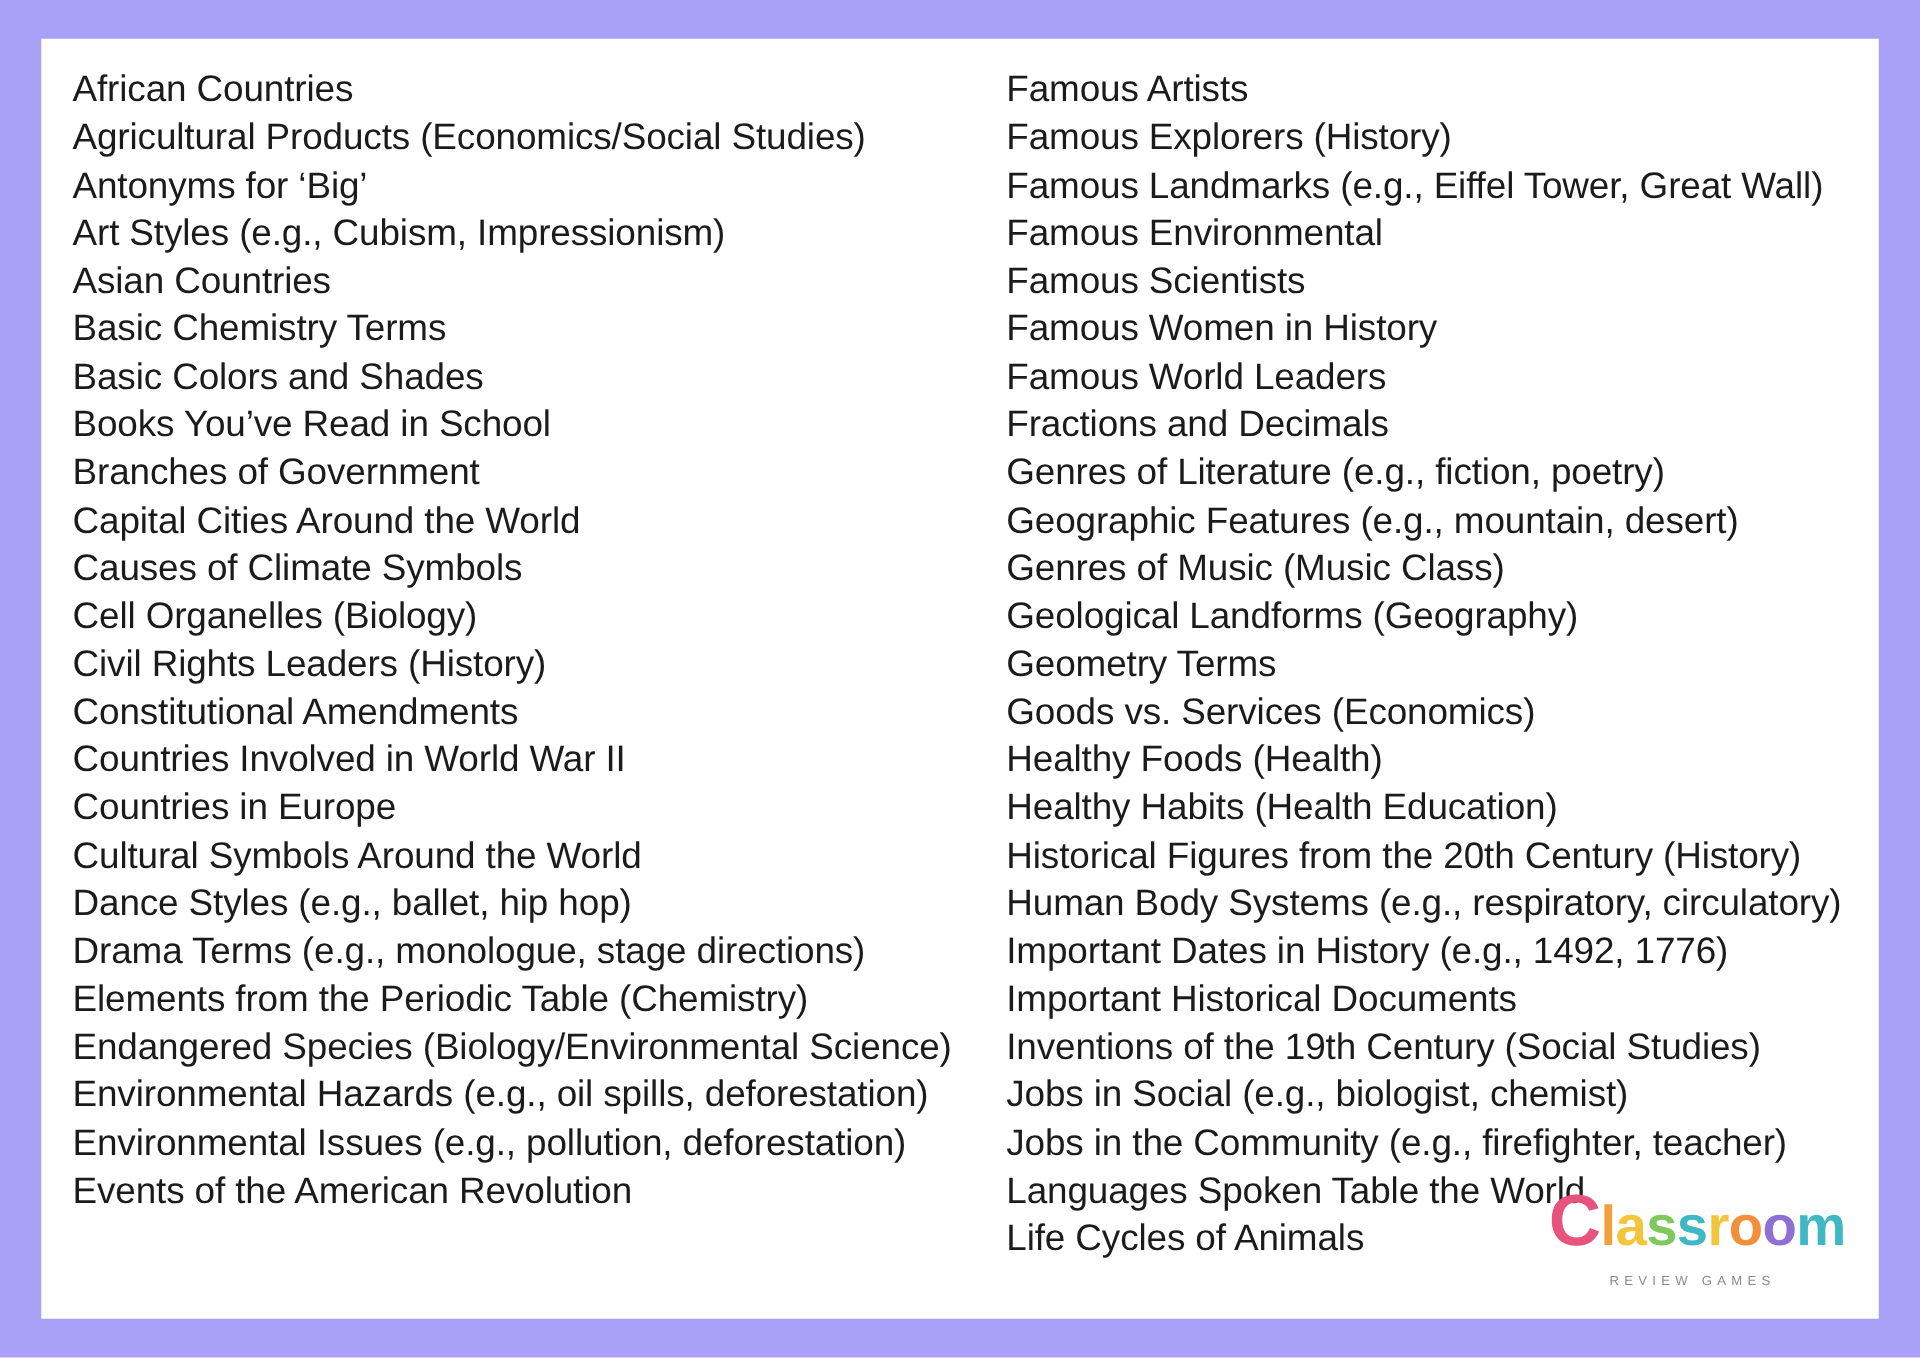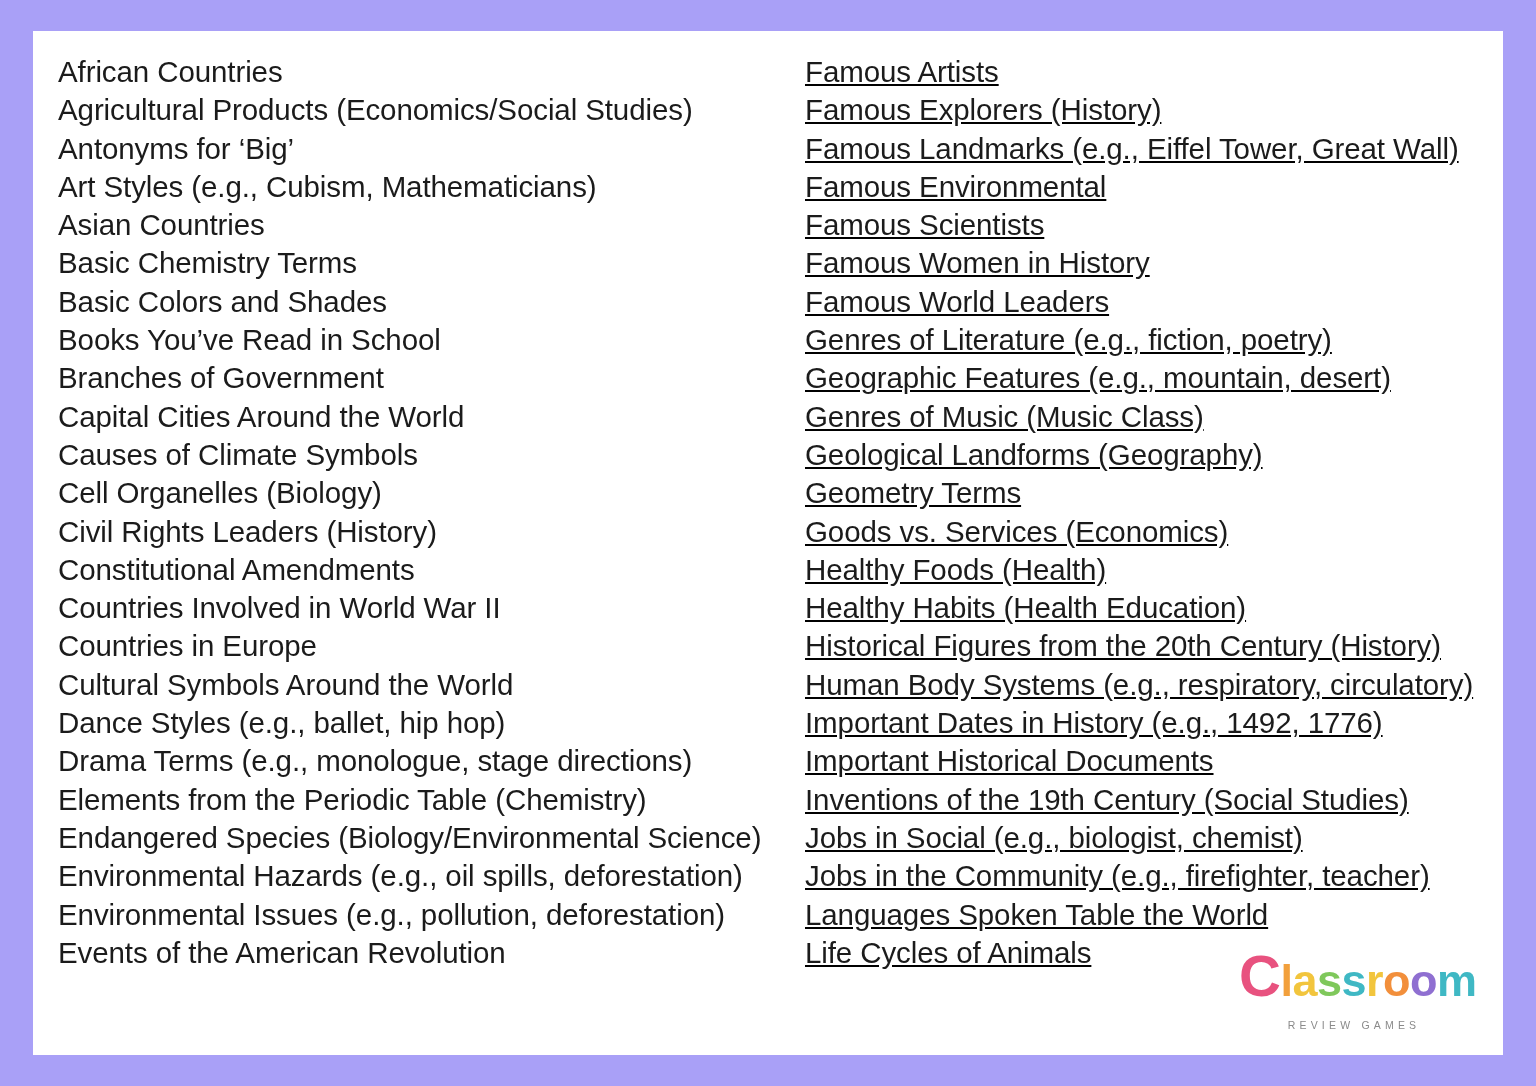--- a/index.html
+++ b/index.html
@@ -35,21 +35,20 @@
   .col {
     box-sizing: border-box;
   }
   .col-left {
     width: 742px;
     padding-left: 25px;
   }
   .col-right {
     width: 728px;
     padding-left: 30px;
-    text-decoration: underline;
   }
   .item {
     font-size: 29.5px;
     line-height: 38.3px;
     color: #1b1b1b;
     white-space: nowrap;
     letter-spacing: -0.1px;
   }
   
   .logo {
@@ -80,21 +79,21 @@
 </head>
 <body>
 
 <div class="page">
   <div class="columns">
 
     <div class="col col-left">
       <div class="item">African Countries</div>
       <div class="item">Agricultural Products (Economics/Social Studies)</div>
       <div class="item">Antonyms for ‘Big’</div>
-      <div class="item">Art Styles (e.g., Cubism, Mathematicians)</div>
+      <div class="item">Art Styles (e.g., Cubism, Impressionism)</div>
       <div class="item">Asian Countries</div>
       <div class="item">Basic Chemistry Terms</div>
       <div class="item">Basic Colors and Shades</div>
       <div class="item">Books You’ve Read in School</div>
       <div class="item">Branches of Government</div>
       <div class="item">Capital Cities Around the World</div>
       <div class="item">Causes of Climate Symbols</div>
       <div class="item">Cell Organelles (Biology)</div>
       <div class="item">Civil Rights Leaders (History)</div>
       <div class="item">Constitutional Amendments</div>
@@ -111,20 +110,21 @@
     </div>
 
     <div class="col col-right">
       <div class="item">Famous Artists</div>
       <div class="item">Famous Explorers (History)</div>
       <div class="item">Famous Landmarks (e.g., Eiffel Tower, Great Wall)</div>
       <div class="item">Famous Environmental</div>
       <div class="item">Famous Scientists</div>
       <div class="item">Famous Women in History</div>
       <div class="item">Famous World Leaders</div>
+      <div class="item">Fractions and Decimals</div>
       <div class="item">Genres of Literature (e.g., fiction, poetry)</div>
       <div class="item">Geographic Features (e.g., mountain, desert)</div>
       <div class="item">Genres of Music (Music Class)</div>
       <div class="item">Geological Landforms (Geography)</div>
       <div class="item">Geometry Terms</div>
       <div class="item">Goods vs. Services (Economics)</div>
       <div class="item">Healthy Foods (Health)</div>
       <div class="item">Healthy Habits (Health Education)</div>
       <div class="item">Historical Figures from the 20th Century (History)</div>
       <div class="item">Human Body Systems (e.g., respiratory, circulatory)</div>

